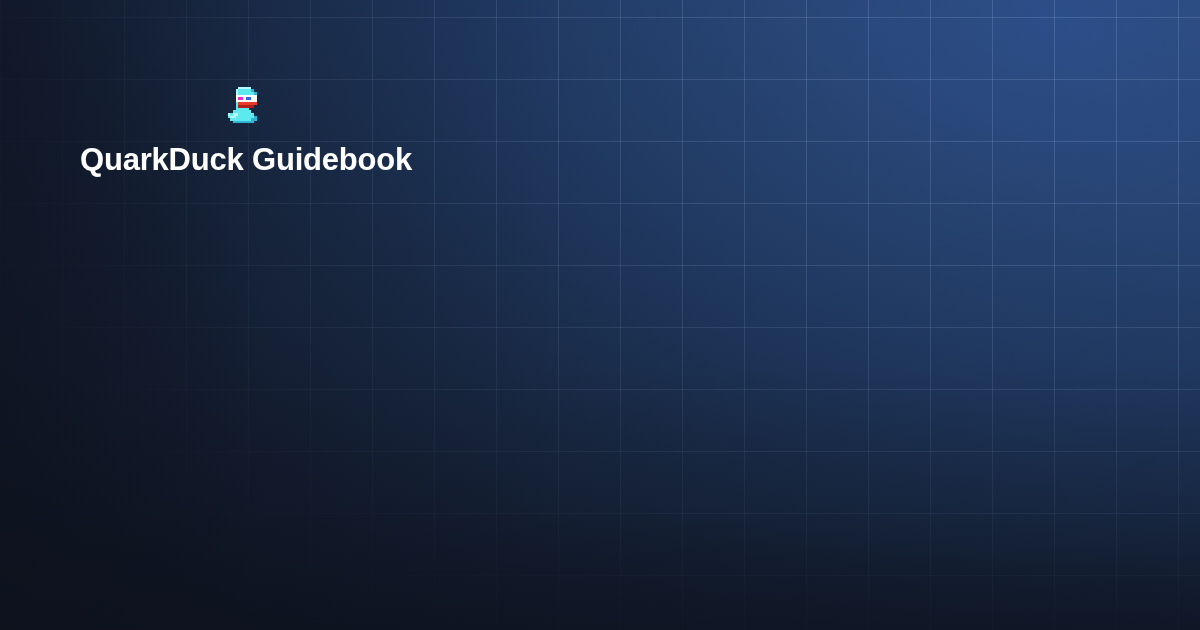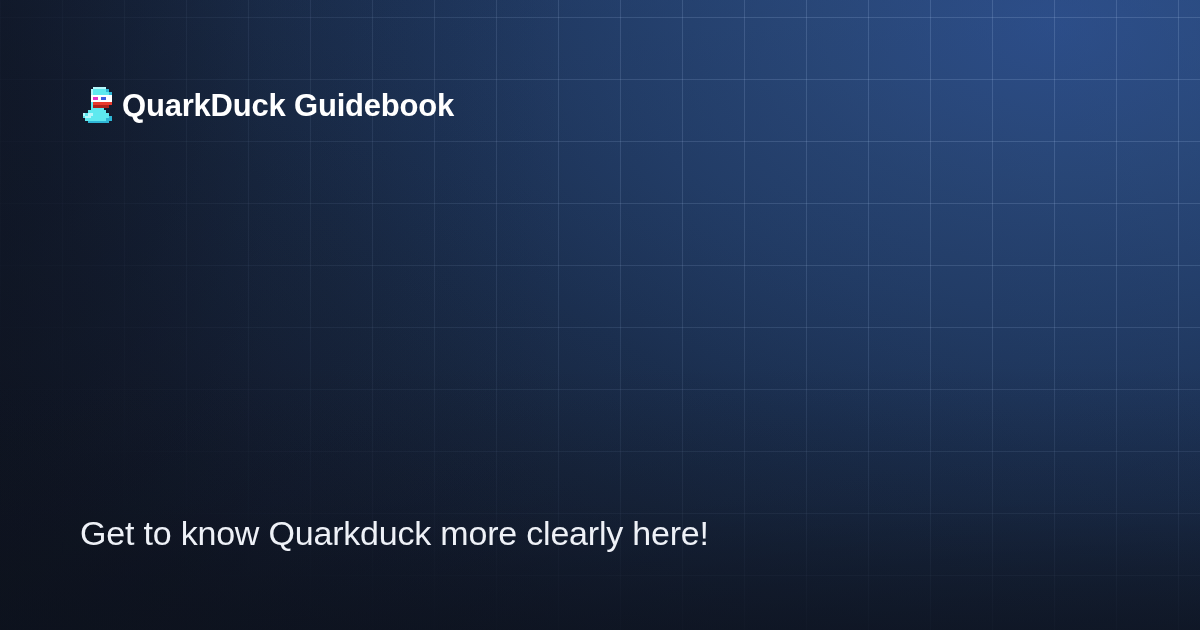--- a/index.html
+++ b/index.html
@@ -93,21 +93,23 @@
       linear-gradient(to right, rgba(12,17,28,0.50) 0%, rgba(12,17,28,0.12) 22%, rgba(12,17,28,0) 48%);
   }
 
   
   .brand {
     position: absolute;
     left: 80px;
     top: 84px;
     display: flex;
     align-items: center;
+    gap: 18px;
     z-index: 5;
+    flex-direction: column;
   }
 
   .brand-logo {
     width: 42px;
     height: 42px;
     display: block;
     flex: 0 0 auto;
     image-rendering: pixelated;
   }
 
@@ -191,16 +193,15 @@
       <rect x="10" y="13" width="2" height="1" fill="#2fb6d6"></rect>
       <rect x="3" y="14" width="8" height="1" fill="#2fb6d6"></rect>
 
       <rect x="3" y="11" width="2" height="1" fill="#b6f7fb"></rect>
       <rect x="2" y="12" width="2" height="1" fill="#b6f7fb"></rect>
     </svg>
     <div class="brand-title">QuarkDuck Guidebook</div>
   </div>
 
   <div class="hero">
-    <div class="hero-subtitle">Get to know Quarkduck more clearly here!</div>
   </div>
 
 </div>
 
 </body></html>

